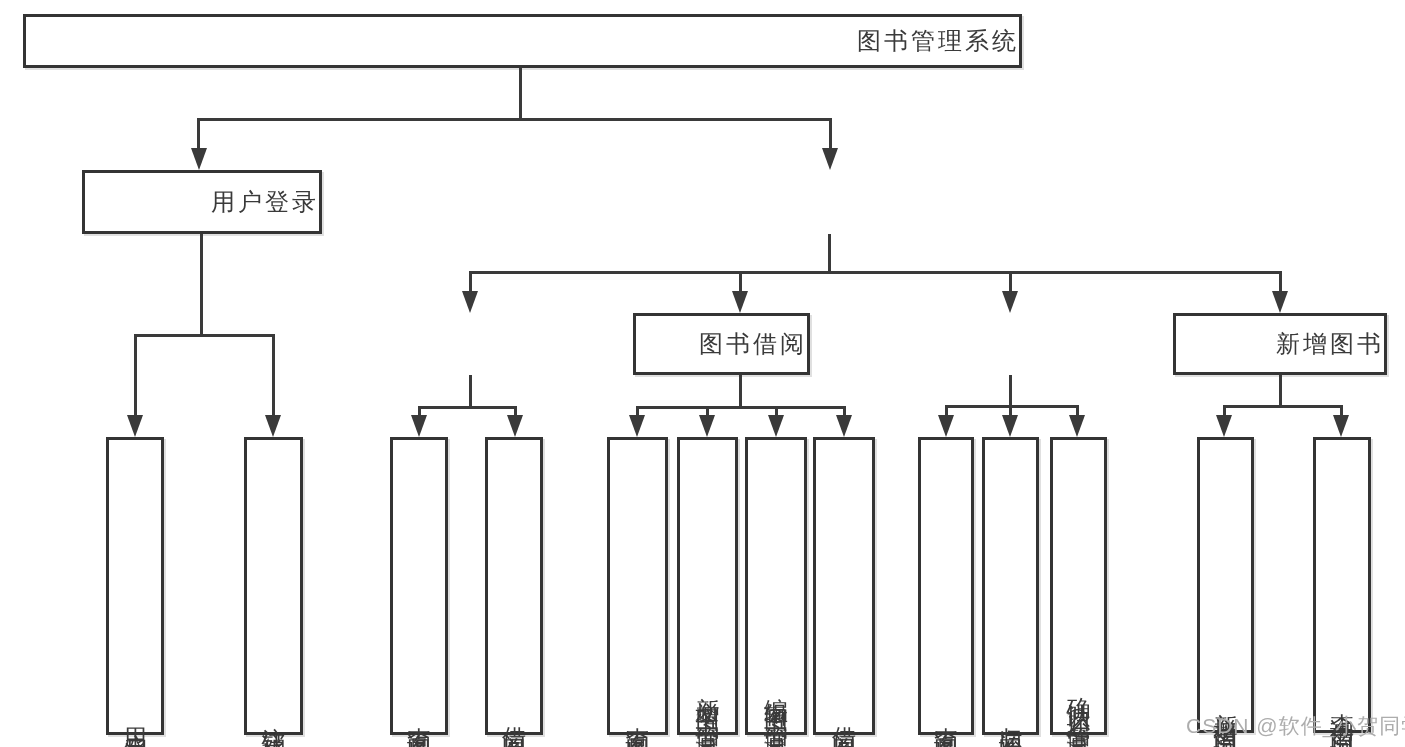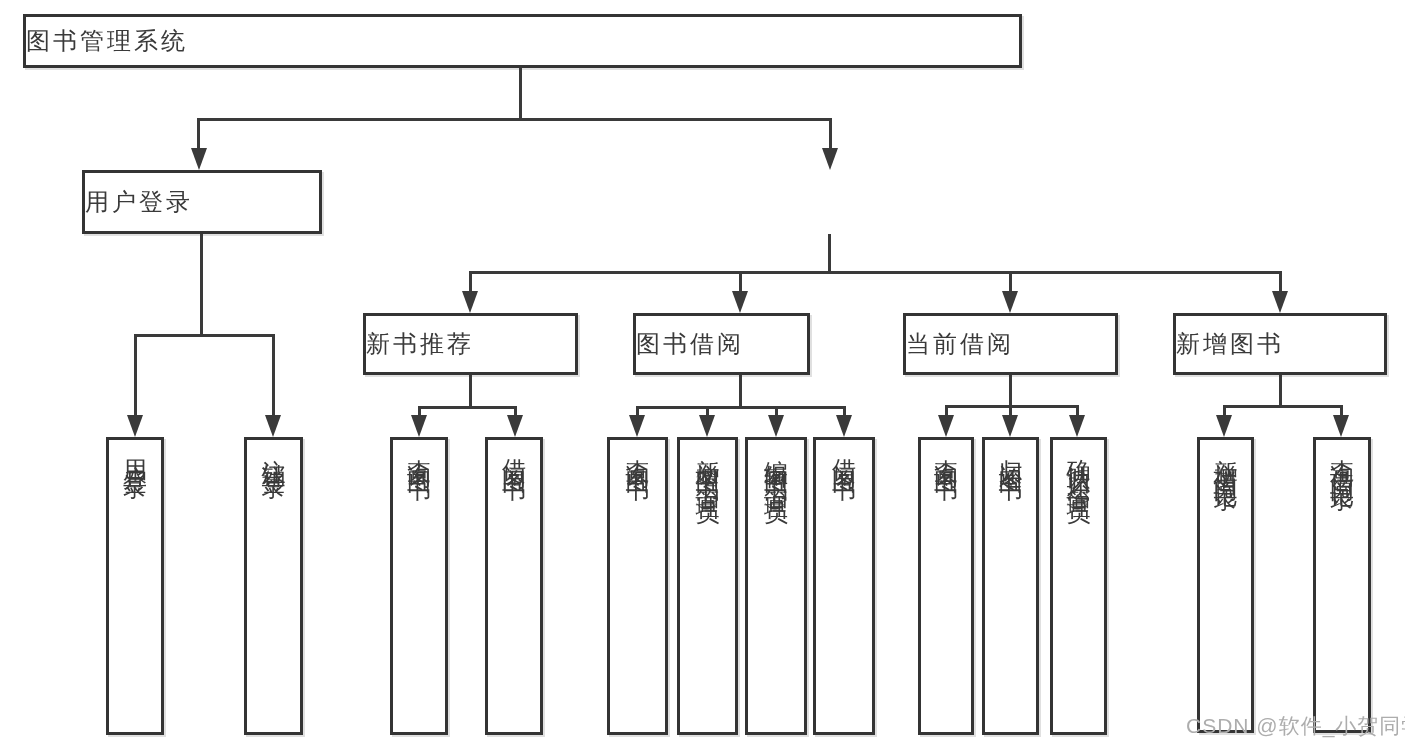--- a/index.html
+++ b/index.html
@@ -2,21 +2,21 @@
 <html><head>
 <meta charset="utf-8">
 <style>
   html,body{margin:0;padding:0;background:#fff;}
   .canvas{
     position:relative;width:1405px;height:747px;background:#ffffff;overflow:hidden;
     font-family:"Liberation Sans", sans-serif;color:#3a3a3a;
   }
   .node{
     position:absolute;box-sizing:border-box;background:#fff;border:3px solid #343434;
-    display:flex;align-items:center;justify-content:flex-start;
+    display:flex;align-items:center;justify-content:flex-end;
     box-shadow:2px 2px 0 rgba(0,0,0,0.12);
   }
   .h-node{font-size:24px;letter-spacing:3px;white-space:nowrap;}
   .v-node{
     writing-mode:vertical-rl;text-orientation:mixed;
     font-size:24px;letter-spacing:6px;line-height:1;
   }
   .ln{position:absolute;background:#3a3a3a;}
   .vl{width:3px;}
   .hl{height:3px;}
@@ -36,28 +36,22 @@
 <div class="canvas">
 
   <div class="node h-node" style="left:23px;top:14px;width:999px;height:54px">
     <span>图书管理系统</span>
   </div>
 
   <div class="node h-node" style="left:82px;top:170px;width:240px;height:64px">
     <span>用户登录</span>
   </div>
 
-  <div class="node h-node" style="left:363px;top:313px;width:215px;height:62px">
-    <span>新书推荐</span>
-  </div>
   <div class="node h-node" style="left:633px;top:313px;width:177px;height:62px">
     <span>图书借阅</span>
-  </div>
-  <div class="node h-node" style="left:903px;top:313px;width:215px;height:62px">
-    <span>当前借阅</span>
   </div>
   <div class="node h-node" style="left:1173px;top:313px;width:214px;height:62px">
     <span>新增图书</span>
   </div>
 
   <div class="node v-node" style="left:106px;top:437px;width:58px;height:298px">
     <span>用户登录</span>
   </div>
   <div class="node v-node" style="left:244px;top:437px;width:59px;height:298px">
     <span>注销登录</span>

